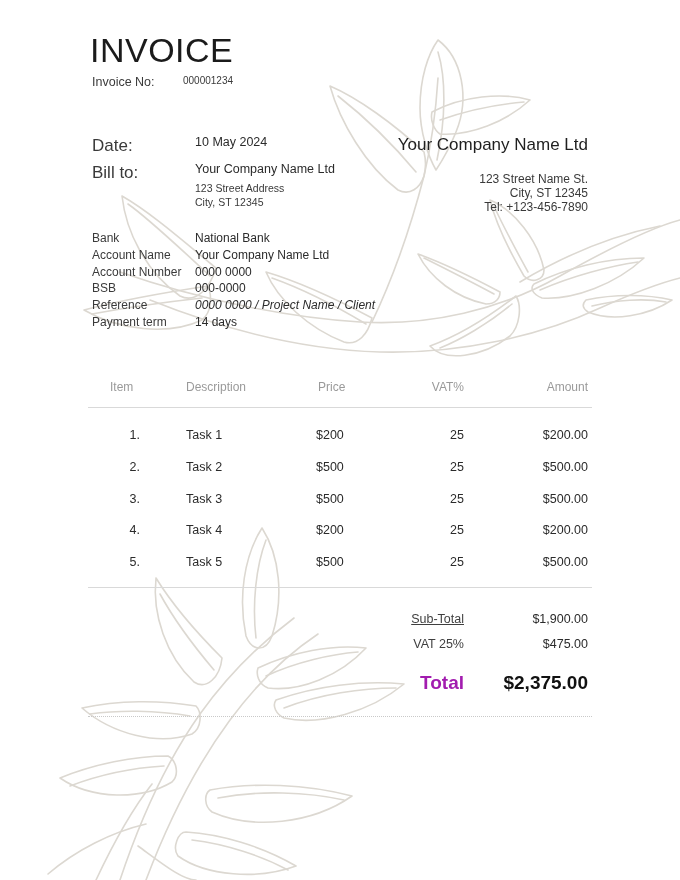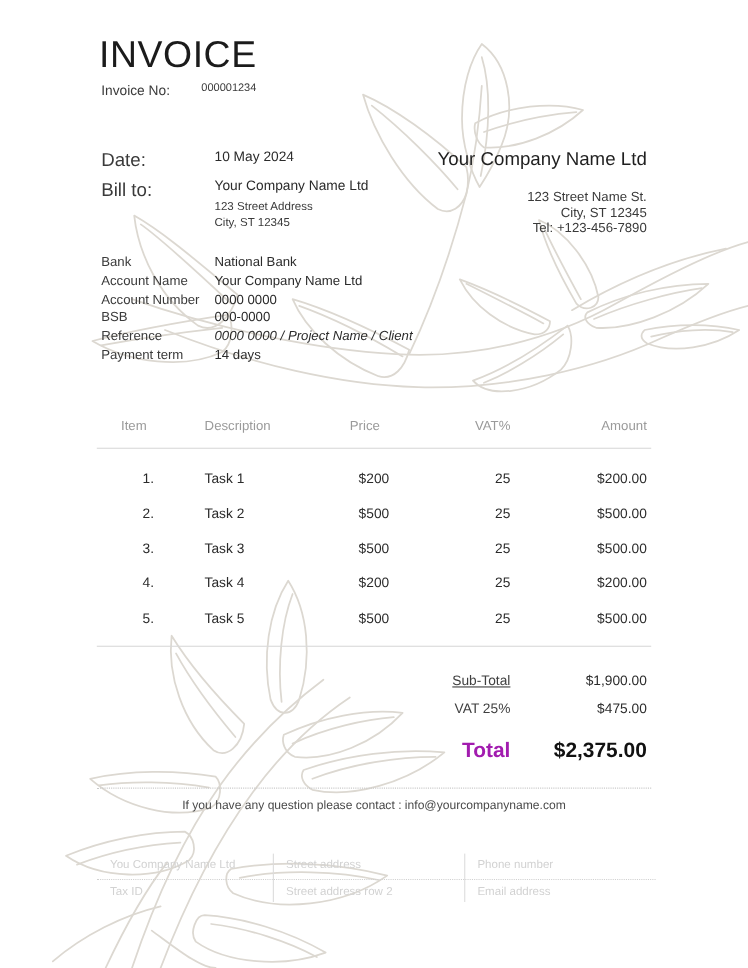--- a/index.html
+++ b/index.html
@@ -139,21 +139,21 @@
     position: absolute;
     left: 0;
     width: 504px;
     height: 32px;
     font-size: 12.5px;
     color: #2b2b2b;
   }
   .td { position: absolute; top: 0; }
   .td.c-item  { left: 0px; width: 52px; text-align: right; }
   .td.c-desc  { left: 98px; }
-  .td.c-price { left: 238px; }
+  .td.c-price { left: 228px; }
   .td.c-vat   { right: 128px; }
   .td.c-amt   { right: 4px; }
 
   
   .tot-label {
     position: absolute;
     right: 128px;
     font-size: 12.5px;
     color: #3f3f3f;
     text-align: right;
@@ -412,31 +412,16 @@
 
       <div class="tot-label" id="sub-l" style="top: 232px; text-decoration: underline;">Sub-Total</div>
       <div class="tot-value" id="sub-v" style="top: 232px;">$1,900.00</div>
       <div class="tot-label" id="vat-l" style="top: 257px;">VAT 25%</div>
       <div class="tot-value" id="vat-v" style="top: 257px;">$475.00</div>
       <div class="grand-label" id="gr-l" style="top: 292px;">Total</div>
       <div class="grand-value" id="gr-v" style="top: 292px;">$2,375.00</div>
     </div>
 
     <div class="dotted-rule" style="top:716px;"></div>
-    <div class="contact-line">If you have any question please contact : info@yourcompanyname.com</div>
-
-    <div class="footer">
-      <div class="f-vline v1"></div>
-      <div class="f-vline v2"></div>
-      <div class="f-hline"></div>
-
-      <div class="f-cell f-r1 f-c1">You Company Name Ltd</div>
-      <div class="f-cell f-r2 f-c1">Tax ID</div>
-
-      <div class="f-cell f-r1 f-c2">Street address</div>
-      <div class="f-cell f-r2 f-c2">Street address row 2</div>
-
-      <div class="f-cell f-r1 f-c3">Phone number</div>
-      <div class="f-cell f-r2 f-c3">Email address</div>
-    </div>
+
 
   </div>
 </div>
 
 </body></html>

